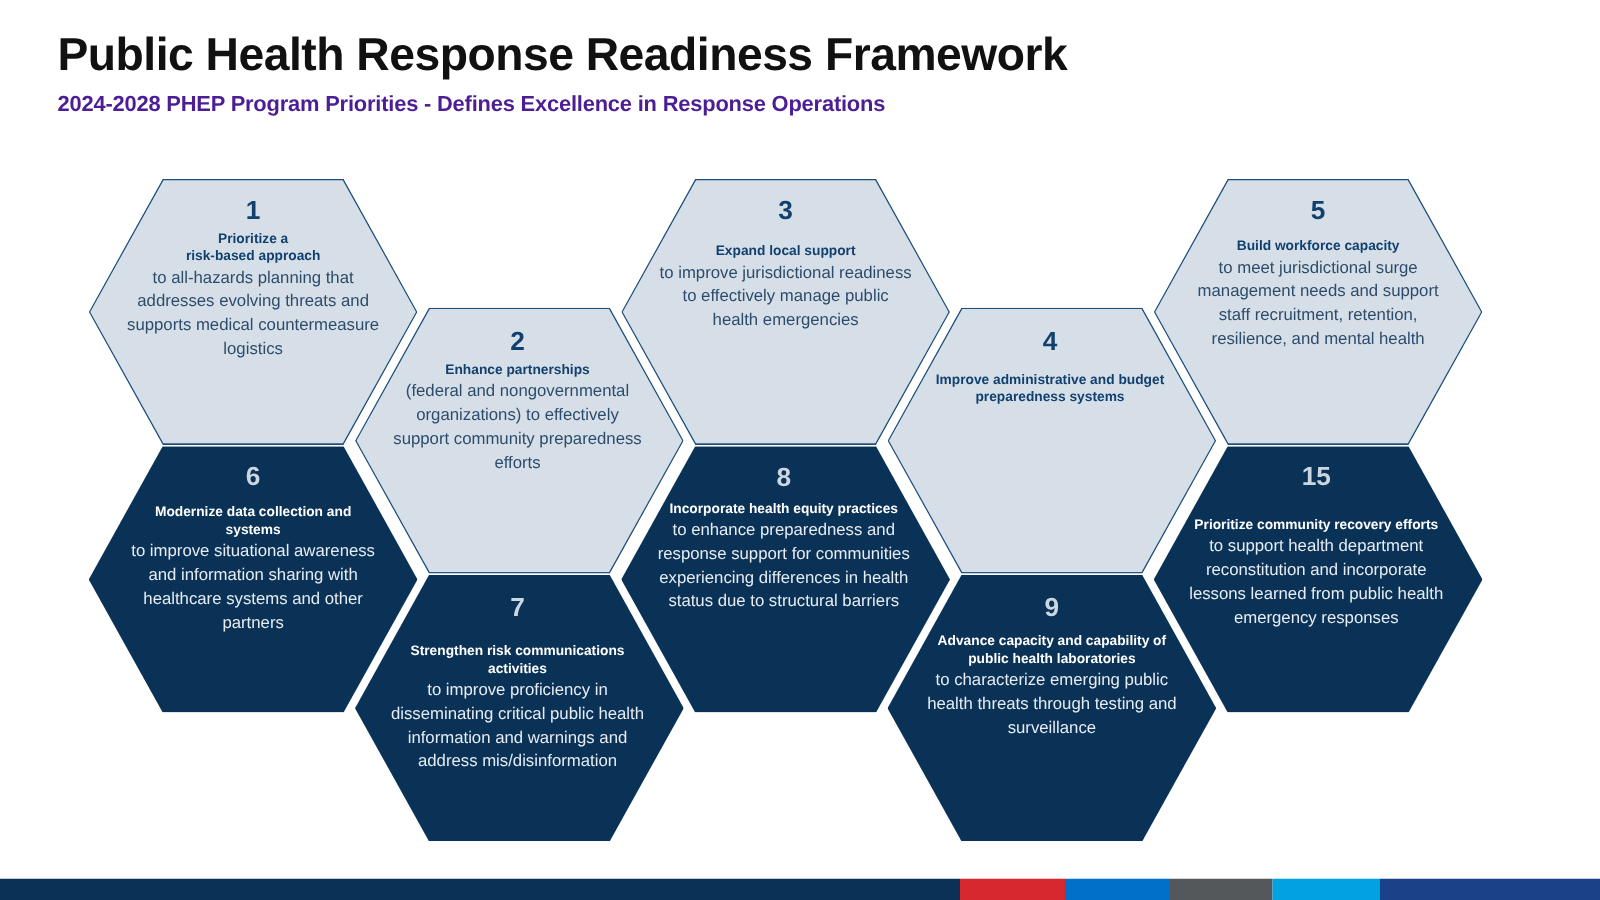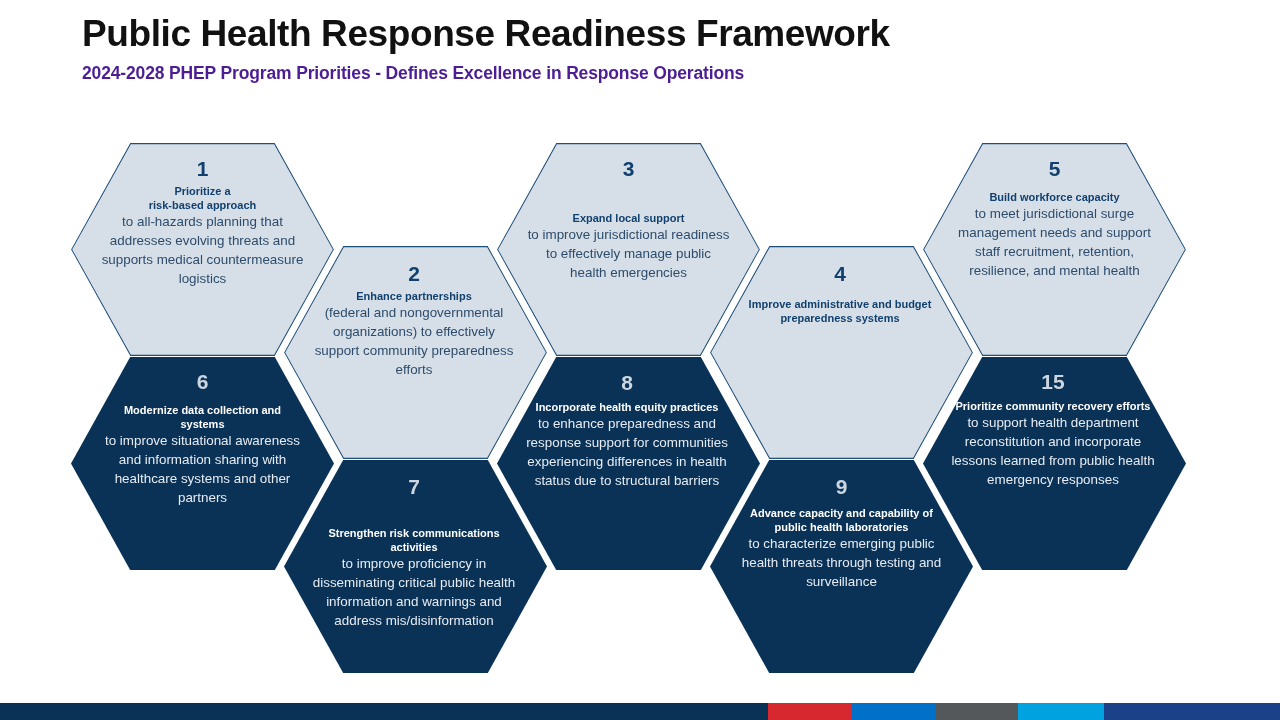--- a/index.html
+++ b/index.html
@@ -10,21 +10,21 @@
   body {
     width: 1280px;
     height: 720px;
     position: relative;
     overflow: hidden;
     font-family: "Liberation Sans", sans-serif;
     -webkit-font-smoothing: antialiased;
   }
 
   
-  #header { position: absolute; left: 46px; top: 14px; width: 1100px; margin-left: 36px; }
+  #header { position: absolute; left: 46px; top: 24px; width: 1100px; }
   #page-title {
     font-size: 37px;
     font-weight: bold;
     color: #111111;
     letter-spacing: -0.4px;
     line-height: 1.08;
     white-space: nowrap;
   }
   #page-subtitle {
     margin-top: 9px;
@@ -173,21 +173,21 @@
       <div class="hex-head" style="">Enhance partnerships</div>
       <div class="hex-body">(federal and nongovernmental organizations) to effectively support community preparedness efforts</div>
     </div>
   </div>
 
   <div class="hex light" id="hex-3">
     <div class="hex-outline"></div>
     <div class="hex-fill"></div>
     <div class="hex-content">
       <div class="hex-num">3</div>
-      <div class="hex-head" style="margin-top:29px">Expand local support</div>
+      <div class="hex-head" style="margin-top:12px">Expand local support</div>
       <div class="hex-body">to improve jurisdictional readiness to effectively manage public health emergencies</div>
     </div>
   </div>
 
   <div class="hex light" id="hex-4">
     <div class="hex-outline"></div>
     <div class="hex-fill"></div>
     <div class="hex-content">
       <div class="hex-num">4</div>
       <div class="hex-head" style="margin-top:10px">Improve administrative and budget preparedness systems</div>
@@ -208,21 +208,21 @@
     <div class="hex-content">
       <div class="hex-num">6</div>
       <div class="hex-head" style="margin-top:8px">Modernize data collection and systems</div>
       <div class="hex-body">to improve situational awareness and information sharing with healthcare systems and other partners</div>
     </div>
   </div>
 
   <div class="hex dark" id="hex-7">
     <div class="hex-content">
       <div class="hex-num">7</div>
-      <div class="hex-head" style="margin-top:26px">Strengthen risk communications activities</div>
+      <div class="hex-head" style="margin-top:14px">Strengthen risk communications activities</div>
       <div class="hex-body">to improve proficiency in disseminating critical public health information and warnings and address mis/disinformation</div>
     </div>
   </div>
 
   <div class="hex dark" id="hex-8">
     <div class="hex-content">
       <div class="hex-num">8</div>
       <div class="hex-head" style="margin-top:4px">Incorporate health equity practices</div>
       <div class="hex-body">to enhance preparedness and response support for communities experiencing differences in health status due to structural barriers</div>
     </div>
@@ -232,21 +232,21 @@
     <div class="hex-content">
       <div class="hex-num">9</div>
       <div class="hex-head" style="margin-top:6px">Advance capacity and capability of public health laboratories</div>
       <div class="hex-body">to characterize emerging public health threats through testing and surveillance</div>
     </div>
   </div>
 
   <div class="hex dark" id="hex-10">
     <div class="hex-content">
       <div class="hex-num">15</div>
-      <div class="hex-head" style="margin-top:4px">Prioritize community recovery efforts</div>
+      <div class="hex-head" style="margin-top:18px">Prioritize community recovery efforts</div>
       <div class="hex-body">to support health department reconstitution and incorporate lessons learned from public health emergency responses</div>
     </div>
   </div>
 
 </div>
 
 <div id="bottom-bar">
     <div class="seg" style="background: rgb(10, 49, 86); width: 768px;"></div>
     <div class="seg" style="background: rgb(215, 40, 47); width: 84px;"></div>
     <div class="seg" style="background: rgb(0, 112, 200); width: 84px;"></div>

